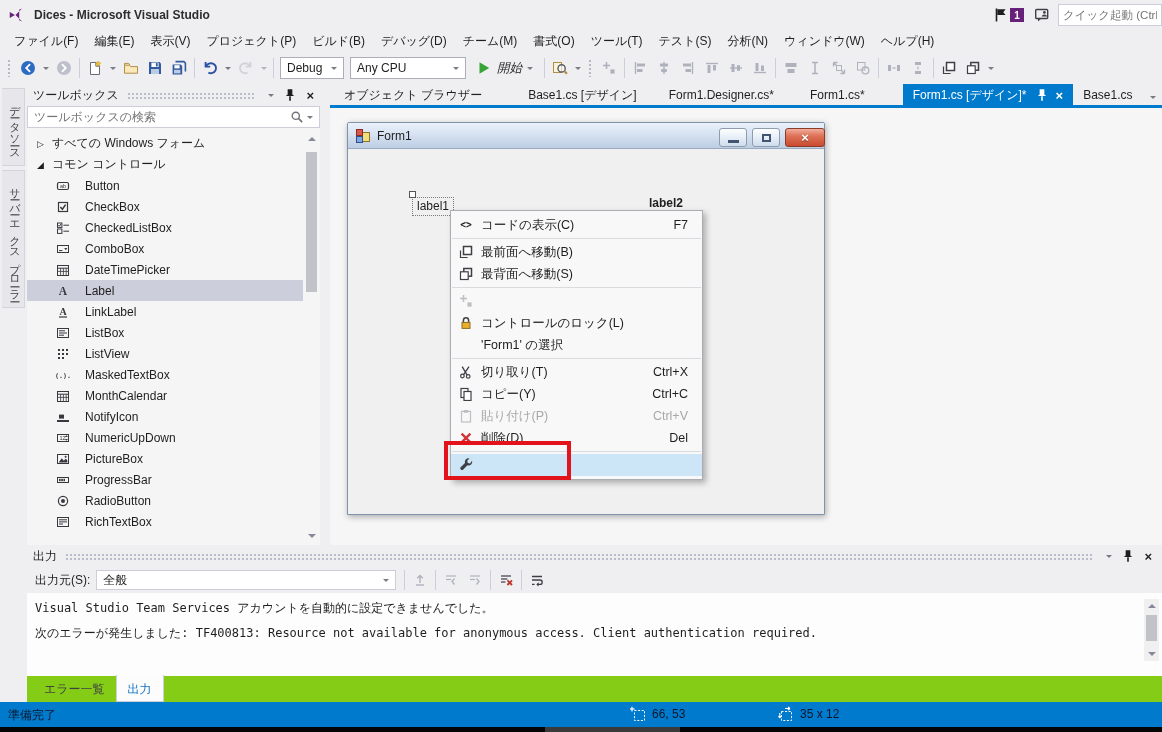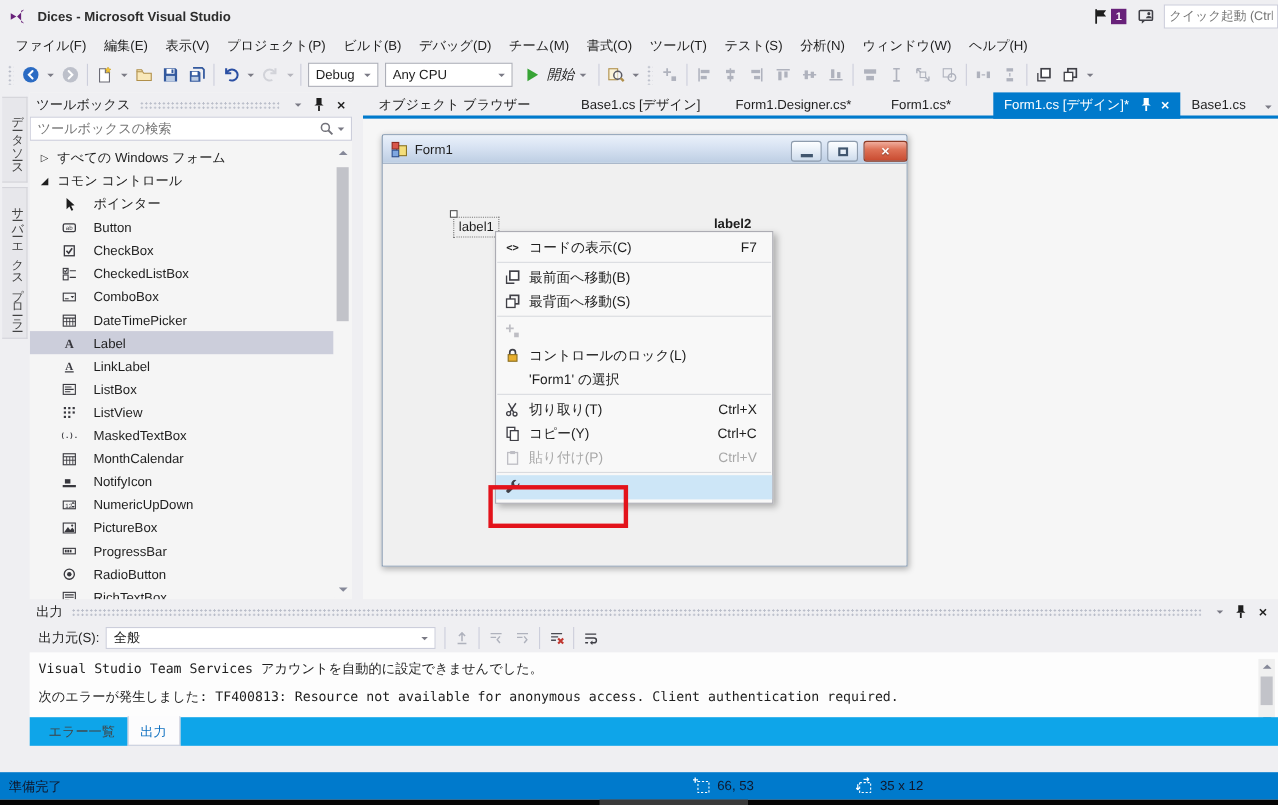--- a/index.html
+++ b/index.html
@@ -117,21 +117,21 @@
 
 .output { position:absolute; left:27px; top:545px; width:1135px; height:131px; background:#EFEFF2; }
 .obar { height:26px; display:flex; align-items:center; padding-left:8px; }
 .obar .src-label { margin-right:6px; }
 .ocombo { width:300px; height:20px; background:#fff; border:1px solid #CCCEDB; display:flex; align-items:center; padding:0 6px; }
 .ocombo .cval { flex:1; }
 .obody { position:absolute; left:0; top:48px; right:0; bottom:0; background:#FDFDFD; font-family:"DejaVu Sans Mono","Liberation Mono",monospace; font-size:12px; line-height:25px; padding:3px 8px; }
 .out-scroll { right:3px; top:54px; height:62px; background:#F0F0F0; }
 
 
-.bottom-tabs { position:absolute; left:27px; top:652px; width:1135px; height:26px; display:flex; padding-left:6px; background:#0ea5e9; }
+.bottom-tabs { position:absolute; left:27px; top:676px; width:1135px; height:26px; display:flex; padding-left:6px; background:#84cc16; }
 .btab { padding:5px 11px; font-size:12px; color:#424242; }
 .btab.active { background:#FCFCFD; color:#0E70C0; border:1px solid #CCCEDB; border-top:none; padding-top:6px; margin-top:-1px; }
 
 
 .statusbar { position:absolute; left:0; top:702px; width:1162px; height:25px; background:#007ACC; color:#0f172a; }
 .statusbar .smsg { position:absolute; left:8px; top:5px; }
 .sgroup { position:absolute; top:4px; display:flex; align-items:center; gap:6px; }
 .sg-pos { left:630px; } .sg-size { left:778px; }
 .bottom-black { position:absolute; left:0; top:727px; width:1162px; height:5px; background:#050505; }
 .bb-seg { position:absolute; left:545px; top:0; width:135px; height:5px; background:#3A3A3A; }
@@ -434,28 +434,20 @@
             <span class="arrow">▷</span>
             <span>すべての Windows フォーム</span>
           </div>
           <div class="tb-group">
             <span class="arrow">◢</span>
             <span>コモン コントロール</span>
           </div>
           <div class="tb-item">
             <span class="ticon">
               <svg viewBox="0 0 14 14" width="14" height="14">
-                <path d="M4.5 1 L4.5 11.2 L7.1 8.7 L9 12.6 L10.6 11.8 L8.7 8 L11.8 7.6 Z" fill="#1E1E1E"></path>
-              </svg>
-            </span>
-            <span class="tlabel">ポインター</span>
-          </div>
-          <div class="tb-item">
-            <span class="ticon">
-              <svg viewBox="0 0 14 14" width="14" height="14">
                 <rect x="1.5" y="3.5" width="11" height="7" rx="1.5" fill="none" stroke="currentColor" stroke-width="1.2"></rect>
                 <text x="7" y="9.4" font-size="5.6" text-anchor="middle" fill="currentColor" font-family="sans-serif">ab</text>
               </svg>
             </span>
             <span class="tlabel">Button</span>
           </div>
           <div class="tb-item">
             <span class="ticon">
               <svg viewBox="0 0 14 14" width="14" height="14">
                 <rect x="2.5" y="2.5" width="9" height="9" fill="none" stroke="currentColor" stroke-width="1.2"></rect>
@@ -777,20 +769,29 @@
       </div>
       <div class="cm-item disabled">
         <span class="cm-icn">
           <svg viewBox="0 0 14 14" width="14" height="14">
             <rect x="2.5" y="2.4" width="9" height="10.6" fill="none" stroke="currentColor" stroke-width="1.2"></rect>
             <rect x="4.8" y="1" width="4.4" height="2.8" fill="currentColor"></rect>
           </svg>
         </span>
         <span class="cm-label">貼り付け(P)</span>
         <span class="cm-short">Ctrl+V</span>
+      </div>
+      <div class="cm-item">
+        <span class="cm-icn">
+          <svg viewBox="0 0 14 14" width="14" height="14">
+            <path d="M2.6 2.6 L11.4 11.4 M11.4 2.6 L2.6 11.4" stroke="#D13438" stroke-width="2.3"></path>
+          </svg>
+        </span>
+        <span class="cm-label">削除(D)</span>
+        <span class="cm-short">Del</span>
       </div>
       <div class="cm-sep"></div>
       <div class="cm-item highlighted">
         <span class="cm-icn">
           <svg viewBox="0 0 14 14" width="14" height="14">
             <path d="M13 2.8 A3.6 3.6 0 0 1 8.4 7.3 L4.3 11.4 A1.7 1.7 0 1 1 1.9 9 L6 4.9 A3.6 3.6 0 0 1 10.5 0.4 L8.2 2.7 L8.8 5 L11.1 5.6 Z" fill="#3F3F46"></path>
           </svg>
         </span>
         <span class="cm-short"></span>
       </div>

